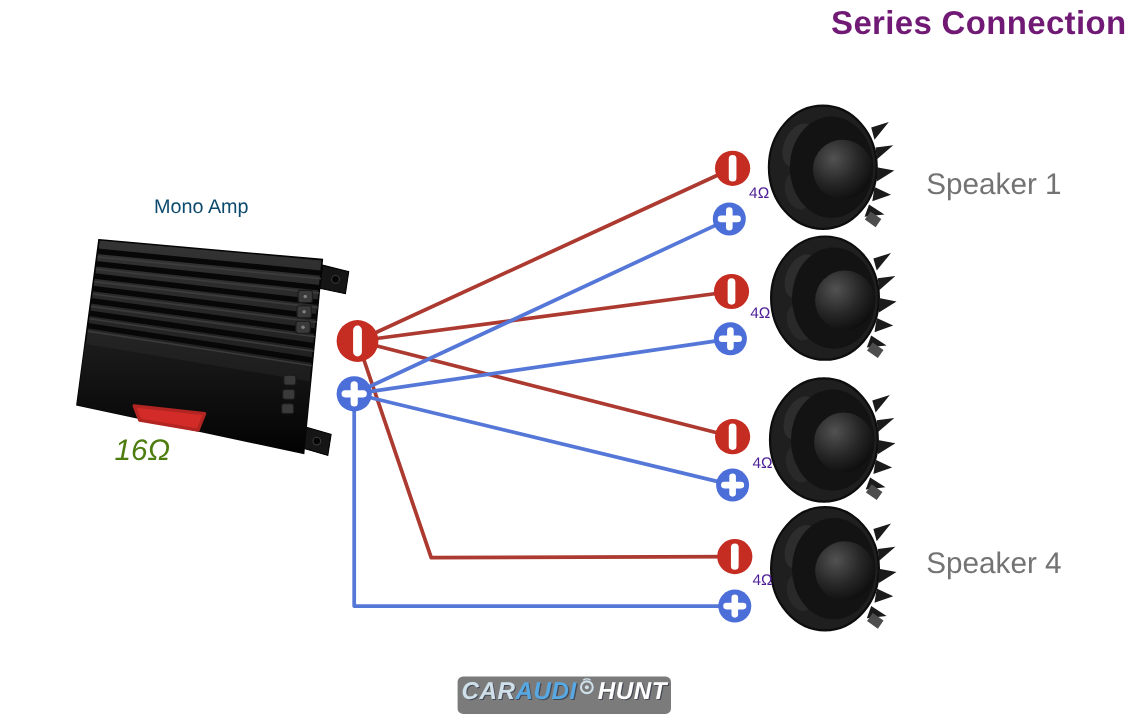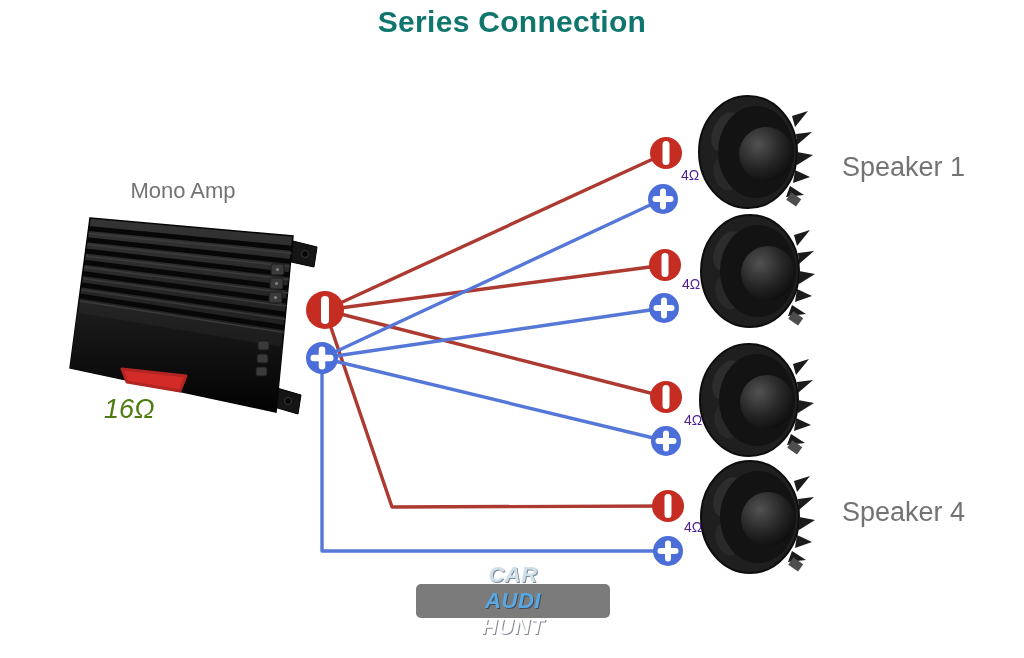--- a/index.html
+++ b/index.html
@@ -2,46 +2,45 @@
 <html><head>
 <meta charset="utf-8">
 <style>
   html,body { margin:0; padding:0; background:#ffffff; }
   .canvas {
     position:relative; width:1024px; height:658px; background:#ffffff;
     overflow:hidden; font-family:"Liberation Sans", sans-serif;
   }
   .title {
     position:absolute; top:5px; left:0; width:100%;
-    text-align:center; font-size:30px; font-weight:800;
-    color:#0f766e; letter-spacing:.3px;
+    text-align:right; font-size:30px; font-weight:800;
+    color:#701a75; letter-spacing:.3px;
   }
   #art { position:absolute; left:0; top:0; }
   .amp-label {
     position:absolute; left:97px; top:178px; width:172px;
-    text-align:center; font-size:22px; color:#737373;
+    text-align:center; font-size:18px; color:#0c4a6e;
   }
   .amp-ohm {
     position:absolute; left:104px; top:394px;
     font-size:27px; font-style:italic; font-weight:500; color:#4d7c0f;
   }
   .spk-label {
     position:absolute; left:842px; font-size:27px; color:#737373;
   }
   .ohm {
     position:absolute; font-size:14px; font-weight:500; color:#4c1d95;
   }
   .watermark {
-    position:absolute; left:416px; top:584px; width:194px; height:34px;
+    position:absolute; left:416px; top:615px; width:194px; height:34px;
     background:#7b7b7b; border-radius:5px;
-    display:flex; align-items:center; justify-content:center;
+    display:flex; justify-content:center;
     font-style:italic; font-weight:800; font-size:22px; letter-spacing:.5px;
     text-shadow:1px 1px 0 rgba(25,35,55,.55);
     user-select:none;
-    flex-direction:column;
   }
   .wm-car  { color:#cfe0ea; }
   .wm-audi { color:#58a9e3; }
   .wm-hunt { color:#ffffff; }
   .wm-icon { width:17px; height:17px; margin:0 1px; }
 </style>
 </head>
 <body>
 
 <div class="canvas">

